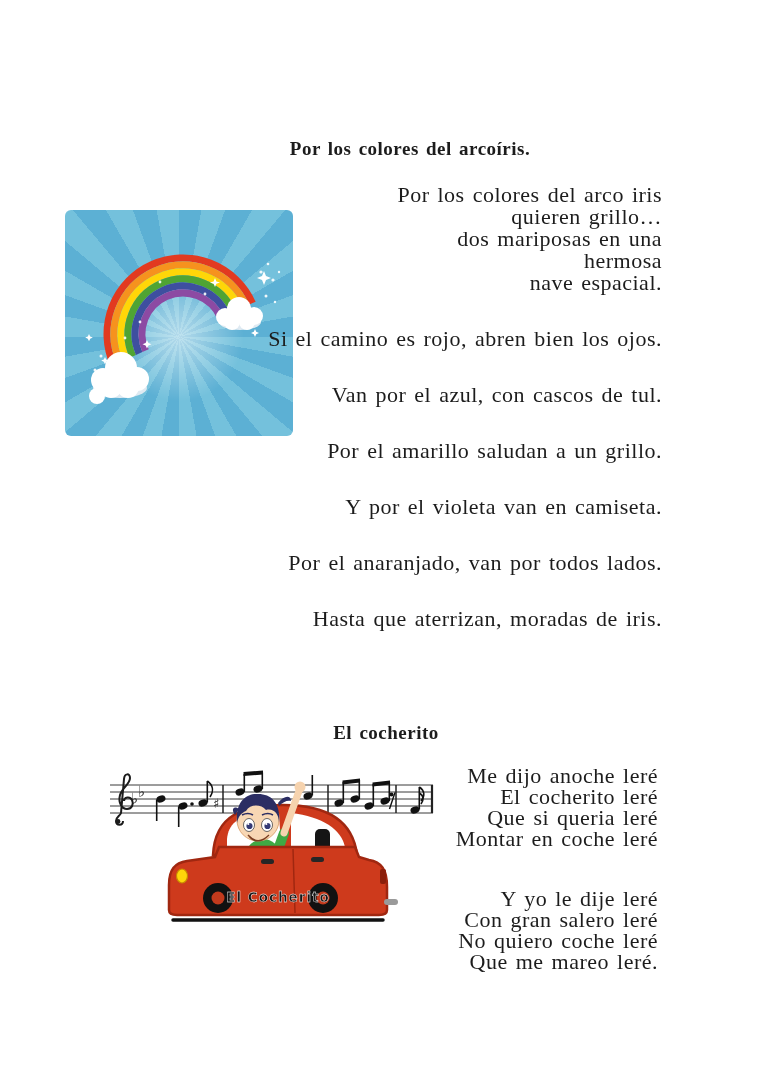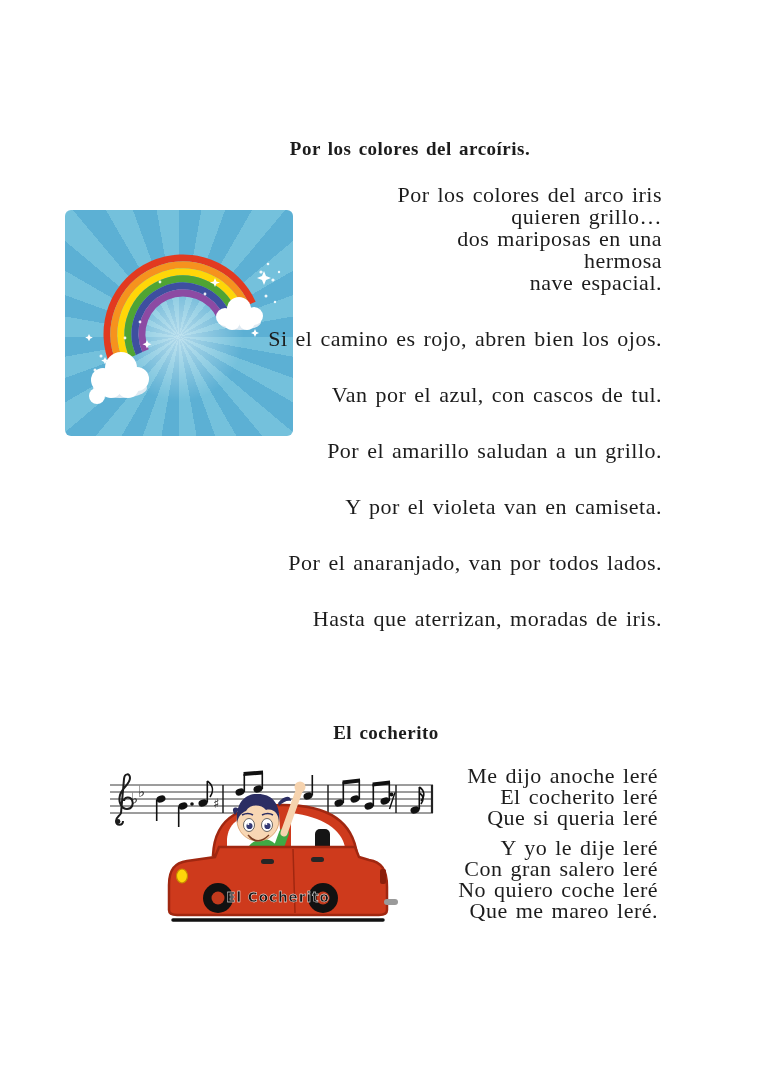--- a/index.html
+++ b/index.html
@@ -18,21 +18,21 @@
 
   #title1 { position:absolute; top:138px; left:410px; transform:translateX(-50%); }
   #title2 { position:absolute; top:722px; left:386px; transform:translateX(-50%); }
 
   #poem1 { position:absolute; top:184px; right:106px; }
   #poem1 .stanza-line { line-height:22px; }
   #poem1 .couplet     { line-height:22px; margin-top:34px; }
 
   #poem2 { position:absolute; top:765px; right:110px; }
   #poem2 .line { line-height:21px; }
-  #poem2 .stanza2 { margin-top:9px; }
+  #poem2 .stanza2 { margin-top:39px; }
 
   #rainbow-box {
     position:absolute; left:65px; top:210px; width:228px; height:226px;
     border-radius:6px; overflow:hidden;
     background:
       radial-gradient(circle at 50% 56%, rgba(255,255,255,0.55) 0%, rgba(255,255,255,0.0) 38%),
       repeating-conic-gradient(from 0deg at 50% 56%, #5cb0d4 0deg 10deg, #74c1dc 10deg 20deg);
   }
   #rainbow-box svg { display:block; width:228px; height:226px; }
 
@@ -223,19 +223,20 @@
       <text x="175" y="139" text-anchor="middle" font-family="DejaVu Sans, sans-serif" font-size="13.5" font-weight="bold" letter-spacing="1" fill="#161616" stroke="#ffffff" stroke-width="0.4">El Cocherito</text>
 
       <line x1="70" y1="157" x2="280" y2="157" stroke="#111" stroke-width="3.5" stroke-linecap="round"></line>
     </svg>
   </div>
 
   <div id="poem2" class="script poem">
     <div class="line">Me dijo anoche leré</div>
     <div class="line">El cocherito leré</div>
     <div class="line">Que si queria leré</div>
+    <div class="line">Montar en coche leré</div>
     <div class="line stanza2">Y yo le dije leré</div>
     <div class="line">Con gran salero leré</div>
     <div class="line">No quiero coche leré</div>
     <div class="line">Que me mareo leré.</div>
   </div>
 
 </div>
 
 </body></html>

